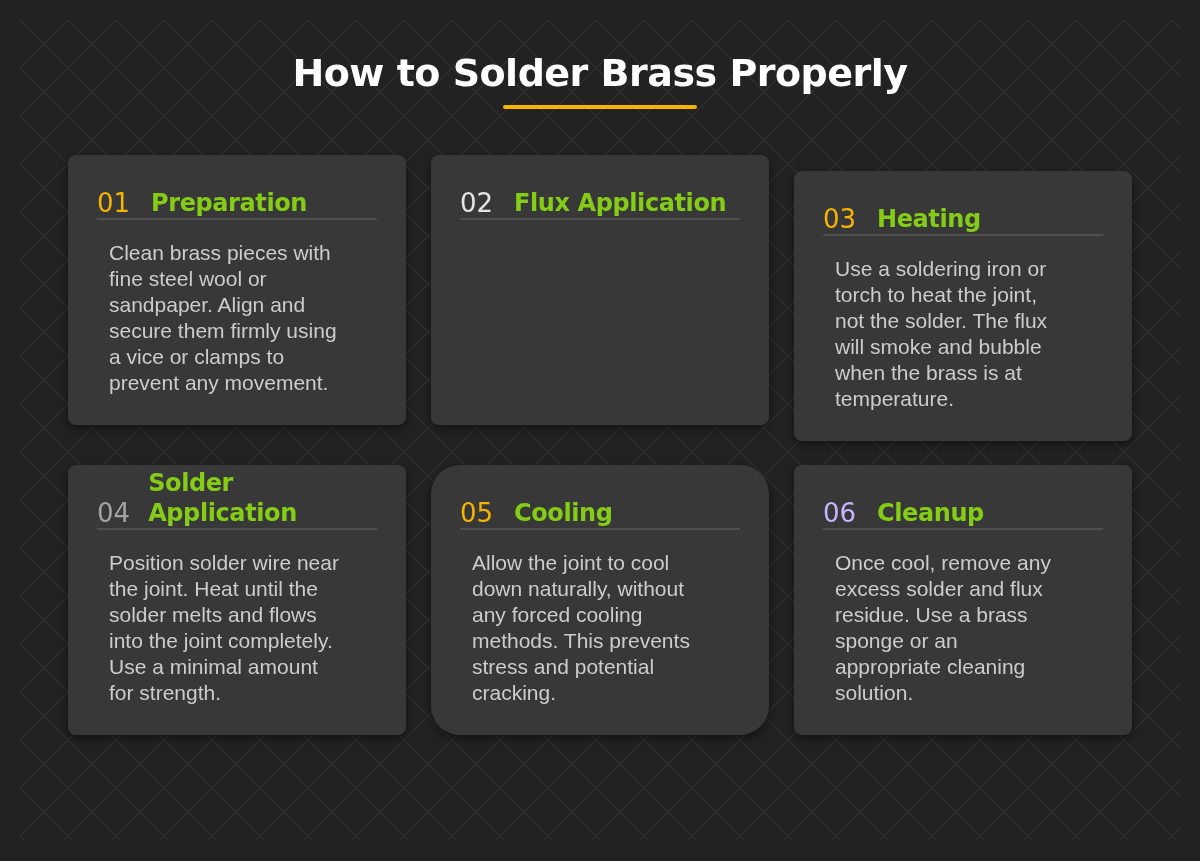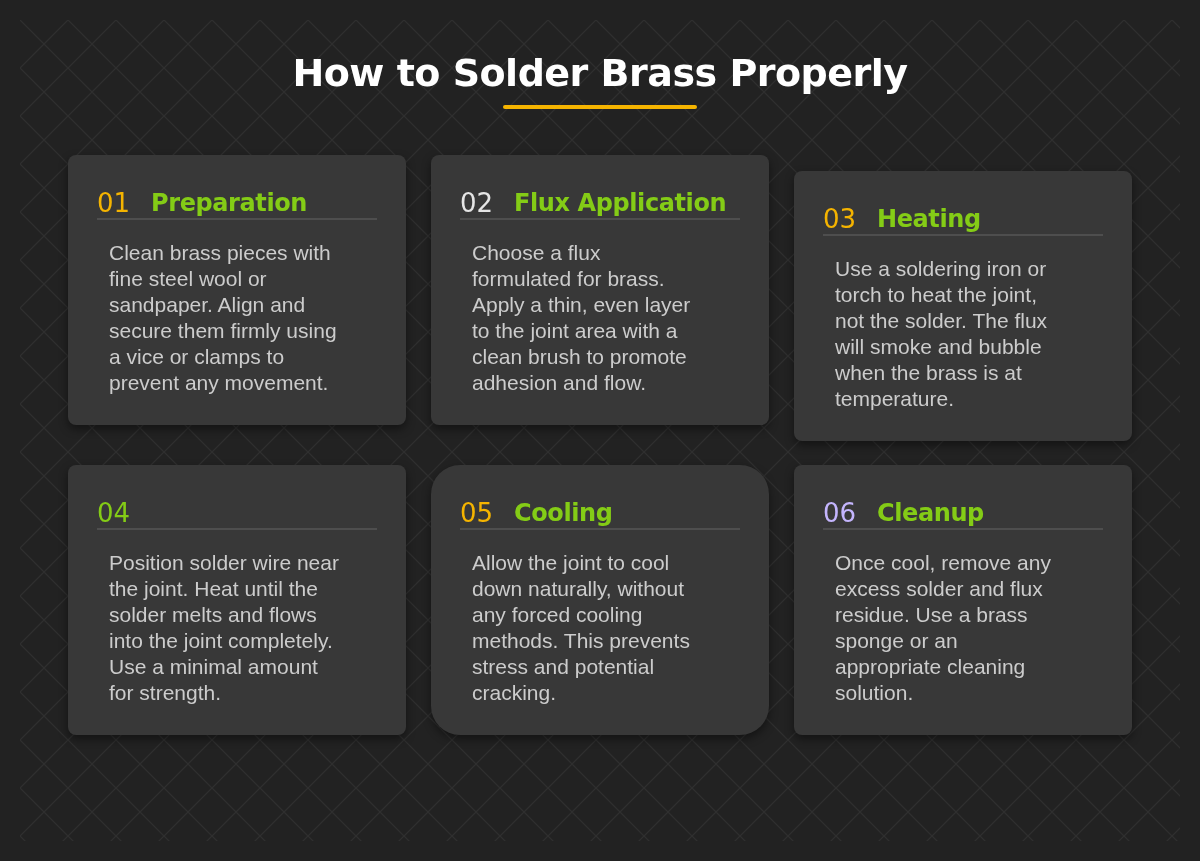--- a/index.html
+++ b/index.html
@@ -95,34 +95,34 @@
       <span class="card-title">Preparation</span>
     </div>
     <p class="card-text">Clean brass pieces with fine steel wool or sandpaper. Align and secure them firmly using a vice or clamps to prevent any movement.</p>
   </div>
 
   <div class="card" style="left:431px; top:155px;">
     <div class="card-head">
       <span class="card-num" style="color:#e5e5e5;">02</span>
       <span class="card-title">Flux Application</span>
     </div>
-    <p class="card-text">Choose a flux formulated for brass. Apply a thin, even layer to the joint area with a clean brush to promote adhesion and flow.</p>
   </div>
 
   <div class="card" style="left:794px; top:171px;">
     <div class="card-head">
       <span class="card-num" style="color:#f5b400;">03</span>
       <span class="card-title">Heating</span>
     </div>
     <p class="card-text">Use a soldering iron or torch to heat the joint, not the solder. The flux will smoke and bubble when the brass is at temperature.</p>
   </div>
 
   <div class="card" style="left:68px; top:465px;">
     <div class="card-head">
-      <span class="card-num" style="color:#84cc16;">04</span>
+      <span class="card-num" style="color:#a3a3a3;">04</span>
+      <span class="card-title">Solder Application</span>
     </div>
     <p class="card-text">Position solder wire near the joint. Heat until the solder melts and flows into the joint completely. Use a minimal amount for strength.</p>
   </div>
 
   <div class="card" style="left:431px; top:465px;border-radius:29px;">
     <div class="card-head">
       <span class="card-num" style="color:#f5b400;">05</span>
       <span class="card-title">Cooling</span>
     </div>
     <p class="card-text">Allow the joint to cool down naturally, without any forced cooling methods. This prevents stress and potential cracking.</p>

